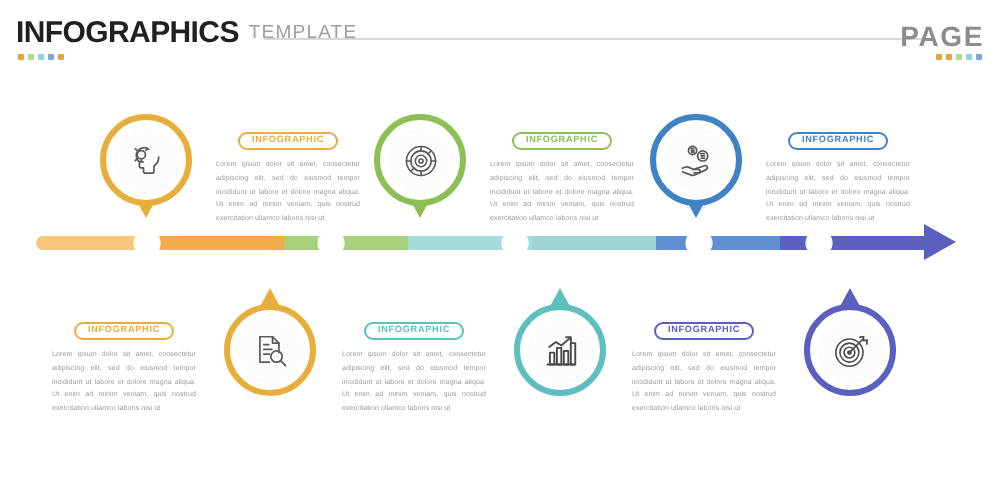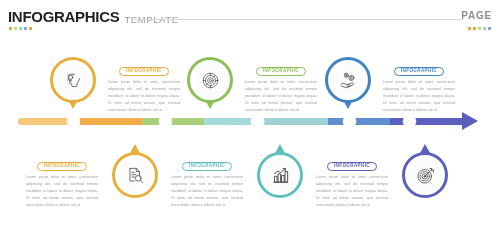--- a/index.html
+++ b/index.html
@@ -18,21 +18,21 @@
   
   .header {
     position: absolute;
     left: 0; top: 0;
     width: 500px; height: 44px;
   }
   .brand {
     position: absolute;
     left: 8px; top: 8px;
     display: flex;
-    align-items: flex-end;
+    align-items: center;
     gap: 5px;
   }
   .brand-main {
     font-size: 15px;
     font-weight: bold;
     letter-spacing: -0.3px;
     color: #231f20;
   }
   .brand-sub {
     font-size: 9.5px;
@@ -42,21 +42,21 @@
   }
   .head-rule {
     position: absolute;
     left: 132px; top: 19px;
     width: 330px; height: 1px;
     background: #d8d8d8;
   }
   .page-label {
     position: absolute;
     right: 8px; top: 10px;
-    font-size: 10px;
+    font-size: 14px;
     font-weight: bold;
     letter-spacing: 0.8px;
     color: #8d8d8d;
   }
   .dots {
     position: absolute;
     display: flex;
     gap: 2px;
   }
   .dots.left { left: 9px; top: 27px; }

